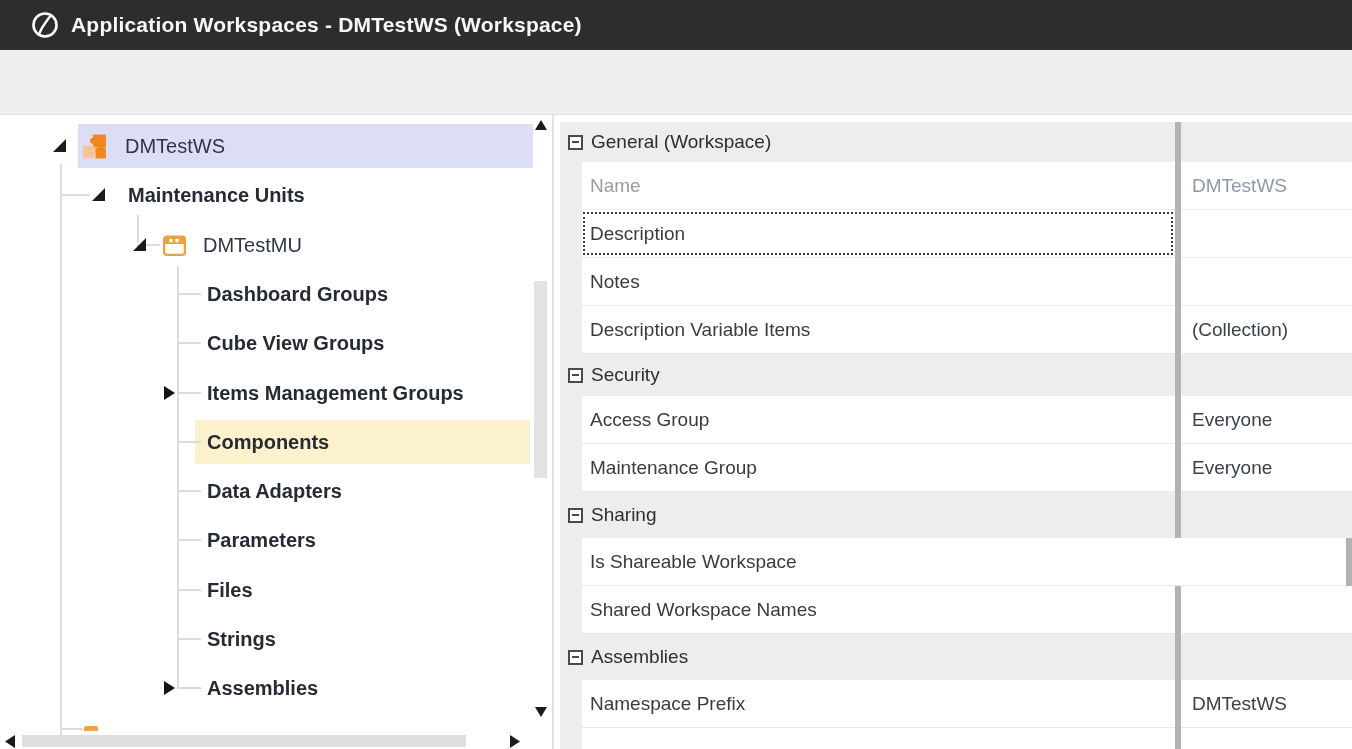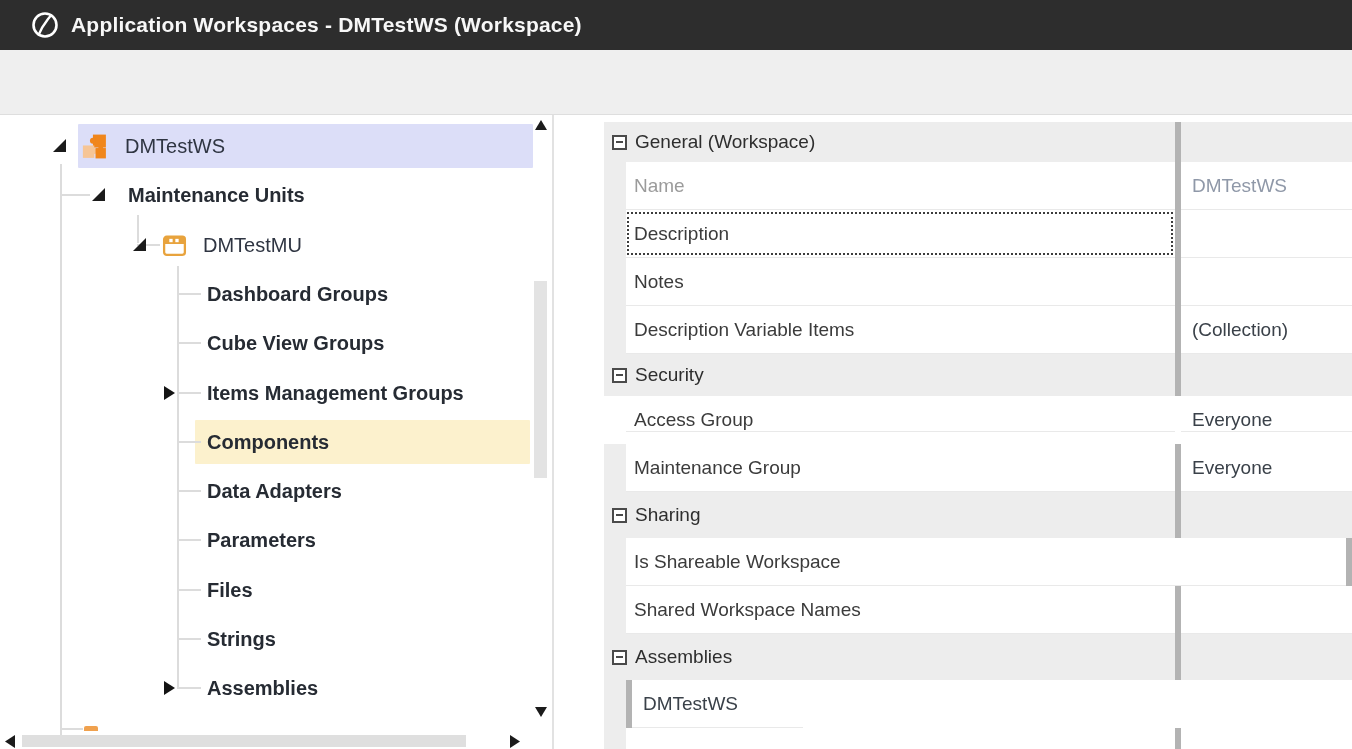--- a/index.html
+++ b/index.html
@@ -46,21 +46,21 @@
   .vscroll-down{top:592px;clip-path:polygon(0 0,100% 0,50% 100%);}
   .vscroll-thumb{position:absolute;left:534px;top:166px;width:13px;height:197px;background:#e3e3e3;cursor:pointer;}
   
   .hscroll-left,.hscroll-right{position:absolute;top:620px;width:10px;height:13px;background:#1b1b1b;cursor:pointer;}
   .hscroll-left{left:5px;clip-path:polygon(100% 0,100% 100%,0 50%);}
   .hscroll-right{left:510px;clip-path:polygon(0 0,100% 50%,0 100%);}
   .hscroll-thumb{position:absolute;left:22px;top:620px;width:444px;height:12px;background:#dfdfdf;cursor:pointer;}
 
   
   .pg{position:absolute;left:0;top:7px;width:798px;}
-  .pg-row{display:flex;width:798px;box-sizing:border-box;padding-left:44px;}
+  .pg-row{display:flex;width:798px;box-sizing:border-box;}
   .pg-spacer{width:6px;background:#ffffff;flex:0 0 auto;}
   .pg-gutter{width:22px;background:#ededed;flex:0 0 auto;}
   .pg-label{flex:1 1 auto;background:#ffffff;border-bottom:1px solid #e9e9e9;
             font-size:19px;color:#3b3b3b;padding-left:8px;white-space:nowrap;overflow:hidden;
             display:flex;align-items:center;position:relative;cursor:default;}
   .pg-div{width:6px;background:#b3b3b3;flex:0 0 auto;}
   .pg-value{width:171px;flex:0 0 auto;background:#ffffff;border-bottom:1px solid #e9e9e9;
             font-size:19px;color:#3a4149;padding-left:11px;box-sizing:border-box;
             display:flex;align-items:center;white-space:nowrap;overflow:hidden;cursor:text;}
   .pg-section .pg-gutter,.pg-section .pg-label,.pg-section .pg-value{background:#ededed;border-bottom:0;}
@@ -401,21 +401,21 @@
           <div class="pg-row pg-section" style="height: 42px;">
             <div class="pg-spacer"></div>
             <div class="pg-gutter" style="width: 7px;"></div>
             <div class="pg-label">
               <span class="pg-collapse"></span>
               <span>Security</span>
             </div>
             <div class="pg-div"></div>
             <div class="pg-value"></div>
           </div>
-          <div class="pg-row" style="height: 48px; align-items: center;">
+          <div class="pg-row" style="height: 48px;">
             <div class="pg-spacer"></div>
             <div class="pg-gutter"></div>
             <div class="pg-label">Access Group</div>
             <div class="pg-div"></div>
             <div class="pg-value">Everyone</div>
           </div>
           <div class="pg-row" style="height: 48px;">
             <div class="pg-spacer"></div>
             <div class="pg-gutter"></div>
             <div class="pg-label">Maintenance Group</div>
@@ -451,20 +451,21 @@
             <div class="pg-label">
               <span class="pg-collapse"></span>
               <span>Assemblies</span>
             </div>
             <div class="pg-div"></div>
             <div class="pg-value"></div>
           </div>
           <div class="pg-row" style="height: 48px;">
             <div class="pg-spacer"></div>
             <div class="pg-gutter"></div>
+            <div class="pg-label">Namespace Prefix</div>
             <div class="pg-div"></div>
             <div class="pg-value">DMTestWS</div>
           </div>
           <div class="pg-row" style="height: 21px;">
             <div class="pg-spacer"></div>
             <div class="pg-gutter"></div>
             <div class="pg-label" style="border-bottom: 0px;"></div>
             <div class="pg-div"></div>
             <div class="pg-value" style="border-bottom: 0px;"></div>
           </div>

